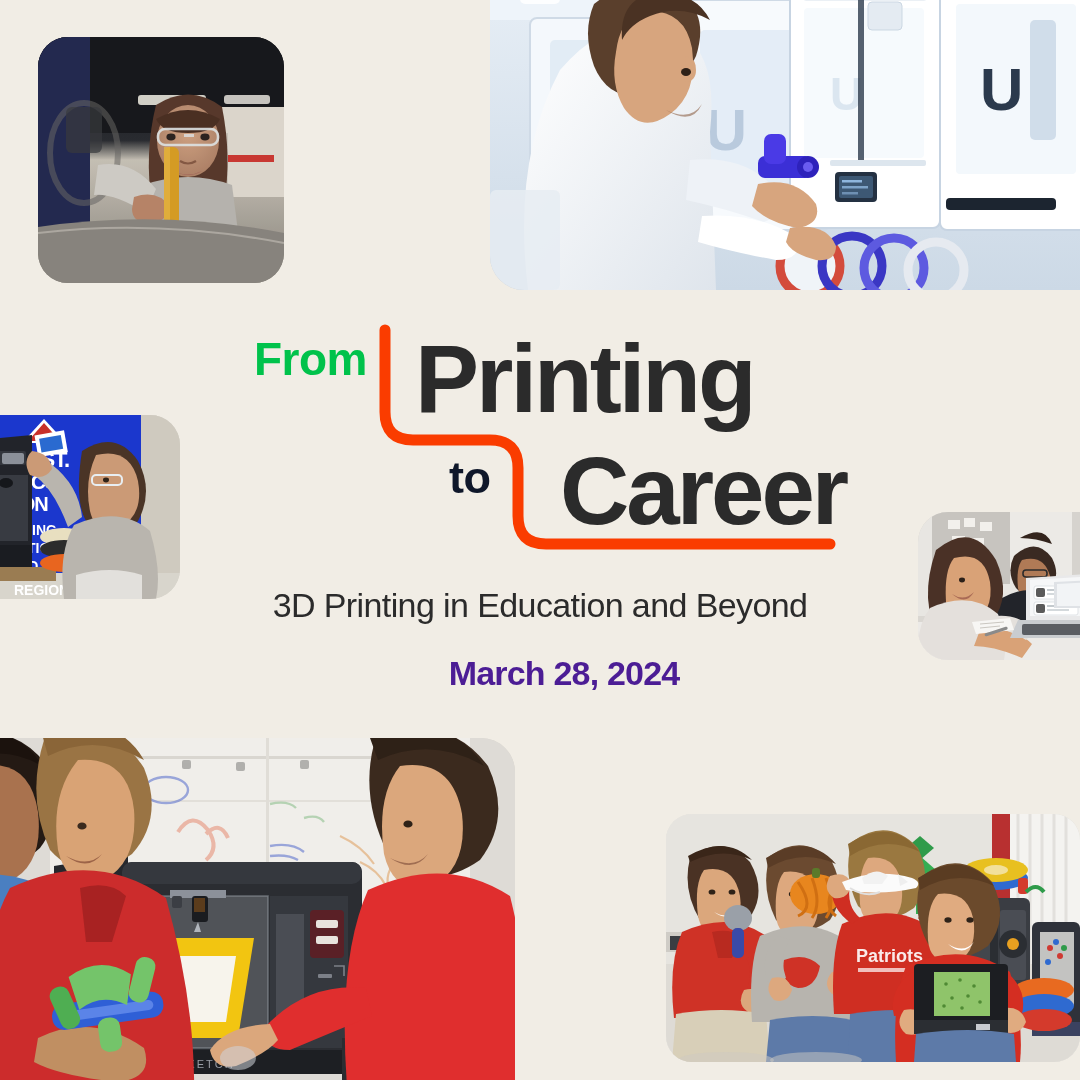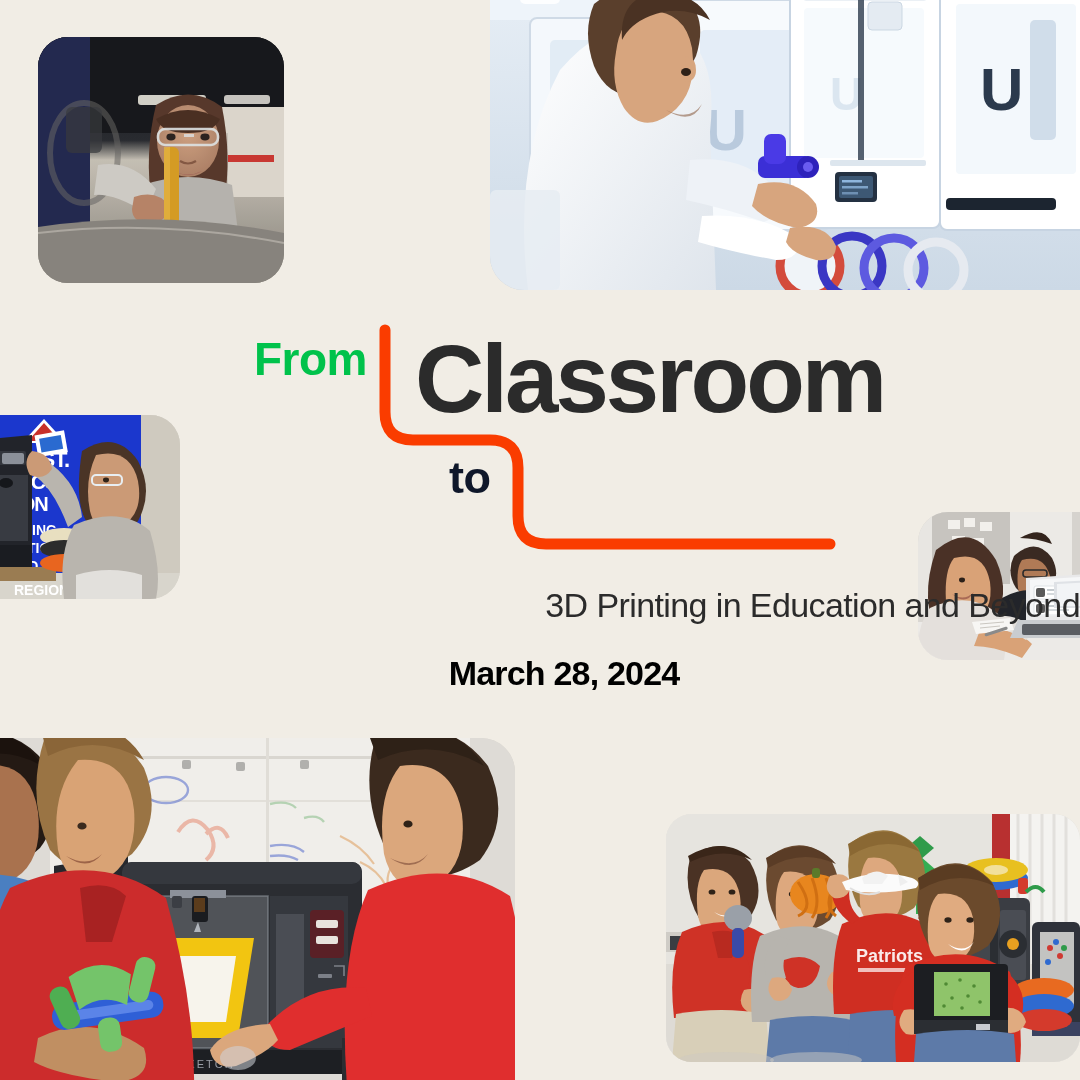--- a/index.html
+++ b/index.html
@@ -103,34 +103,34 @@
   }
   #bracket-path {
     position: absolute;
     left: 360px; top: 320px;
     width: 500px; height: 250px;
   }
 
   #subtitle {
     position: absolute;
     left: 0; right: 0; top: 586px;
-    text-align: right;
+    text-align: center;
     font-size: 34px;
     font-weight: 400;
     letter-spacing: -0.6px;
     color: #2B2B2B;
   }
   #event-date {
     position: absolute;
     left: 0; right: 0; top: 654px;
     text-align: center;
     font-size: 34px;
     font-weight: 700;
     letter-spacing: -0.8px;
-    color: #000000;
+    color: #4c1d95;
     padding-left: 48px;
   }
 </style>
 </head>
 <body>
 
 <div id="poster">
 
   <div class="photo" id="photo-student-printer">
     <svg class="scene" viewBox="0 0 246 246" preserveAspectRatio="xMidYMid slice">
@@ -651,20 +651,21 @@
     </svg>
   </div>
 
   <div id="headline">
 
     <svg id="bracket-path" viewBox="0 0 500 250">
       <path d="M25 10 L25 92 Q25 120 53 120 L130 120 Q158 120 158 148 L158 196 Q158 224 186 224 L470 224" fill="none" stroke="#FA3C00" stroke-width="11" stroke-linecap="round" stroke-linejoin="round"></path>
     </svg>
 
     <div id="word-from">From</div>
-    <div id="word-classroom">Classroom</div>
+    <div id="word-classroom">Printing</div>
     <div id="word-to">to</div>
+    <div id="word-career">Career</div>
 
     <div id="subtitle">3D Printing in Education and Beyond</div>
     <div id="event-date">March 28, 2024</div>
   </div>
 
 </div>
 
 </body></html>

